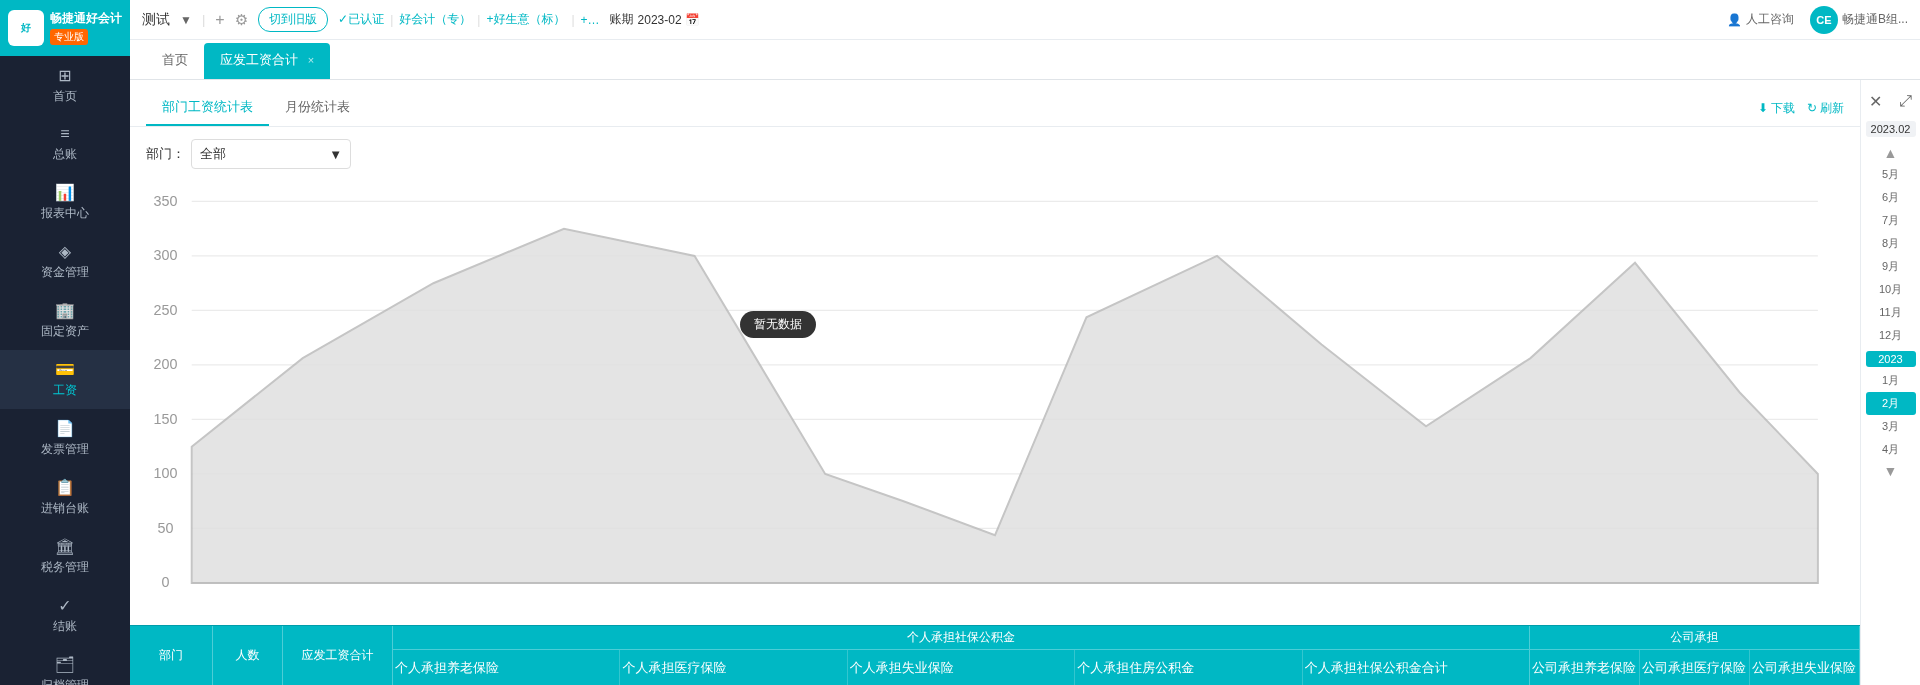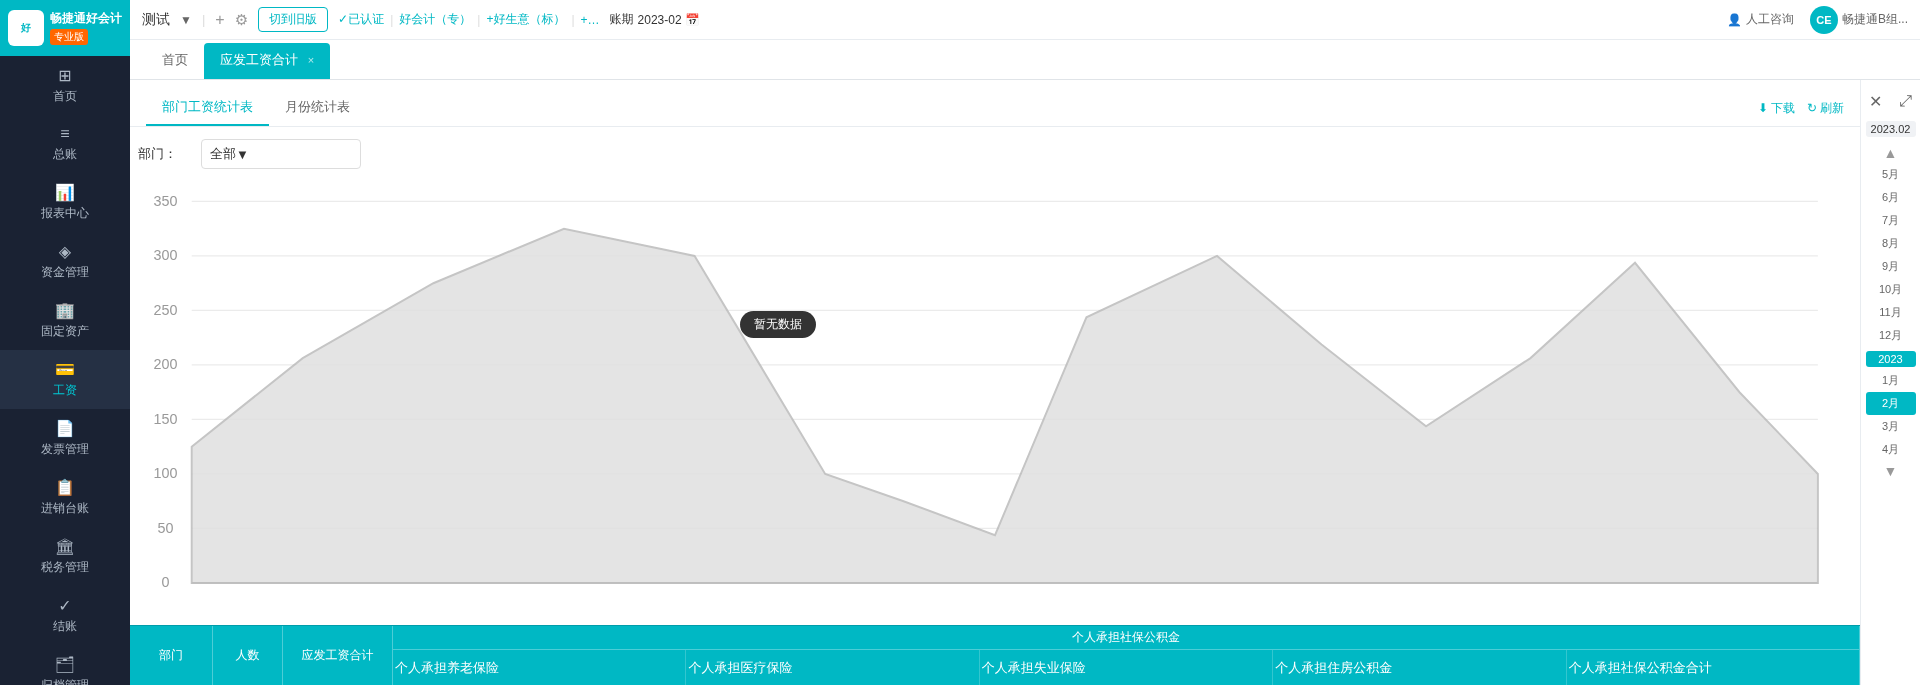--- a/index.html
+++ b/index.html
@@ -81,21 +81,21 @@
       gap: 10px;
       flex-shrink: 0;
     }
     .topbar-title { font-size: 14px; color: #333; font-weight: 500; }
     .topbar-dropdown { font-size: 12px; color: #666; display: flex; align-items: center; gap: 3px; cursor: pointer; }
     .topbar-separator { color: #ddd; }
     .topbar-btn-old {
       border: 1px solid #00b8c4;
       color: #00b8c4;
       background: #fff;
-      border-radius: 4px;
+      border-radius: 12px;
       padding: 3px 10px;
       font-size: 12px;
       cursor: pointer;
     }
     .topbar-status { display: flex; align-items: center; gap: 6px; font-size: 12px; color: #00b8c4; }
     .topbar-period { font-size: 12px; color: #333; display: flex; align-items: center; gap: 4px; }
     .topbar-right { margin-left: auto; display: flex; align-items: center; gap: 16px; }
     .topbar-user { display: flex; align-items: center; gap: 4px; font-size: 12px; color: #666; cursor: pointer; }
     .topbar-avatar {
       width: 28px; height: 28px; background: #00b8c4; border-radius: 50%;
@@ -151,35 +151,36 @@
       color: #00b8c4;
       border-bottom: 2px solid #00b8c4;
     }
     .subtabs-right { margin-left: auto; display: flex; align-items: center; gap: 12px; font-size: 12px; color: #00b8c4; cursor: pointer; }
     .subtabs-right span { display: flex; align-items: center; gap: 3px; }
 
     
     .filterbar {
       display: flex;
       align-items: center;
-      padding: 12px 8px;
-      gap: 24px;
+      padding: 12px 16px;
+      gap: 6px;
     }
     .filter-label { font-size: 13px; color: #333; }
     .filter-select {
       width: 160px;
       height: 30px;
       border: 1px solid #ddd;
       border-radius: 4px;
       padding: 0 8px;
       font-size: 13px;
       color: #333;
       background: #fff;
       display: flex;
       align-items: center;
+      justify-content: space-between;
       cursor: pointer;
     }
 
     
     .chart-area {
       flex: 1;
       padding: 0 16px 8px;
       position: relative;
       min-height: 0;
     }
@@ -514,20 +515,34 @@
               </div>
               <div class="th-group-child">
                 <span>个人承担住房公积金</span>
               </div>
               <div class="th-group-child">
                 <span>个人承担社保公积金合计</span>
               </div>
             </div>
           </div>
 
+          <div class="th-group" style="width:330px;">
+            <div class="th-group-label">公司承担</div>
+            <div class="th-group-children">
+              <div class="th-group-child">
+                <span>公司承担养老保险</span>
+              </div>
+              <div class="th-group-child">
+                <span>公司承担医疗保险</span>
+              </div>
+              <div class="th-group-child">
+                <span>公司承担失业保险</span>
+              </div>
+            </div>
+          </div>
         </div>
       </div>
 
       <div class="right-panel">
         <div style="display:flex; justify-content:space-between; width:100%; padding:0 4px;">
           <span class="right-panel-close">✕</span>
           <span class="right-panel-expand">⤢</span>
         </div>
 
         <div class="year-section">

